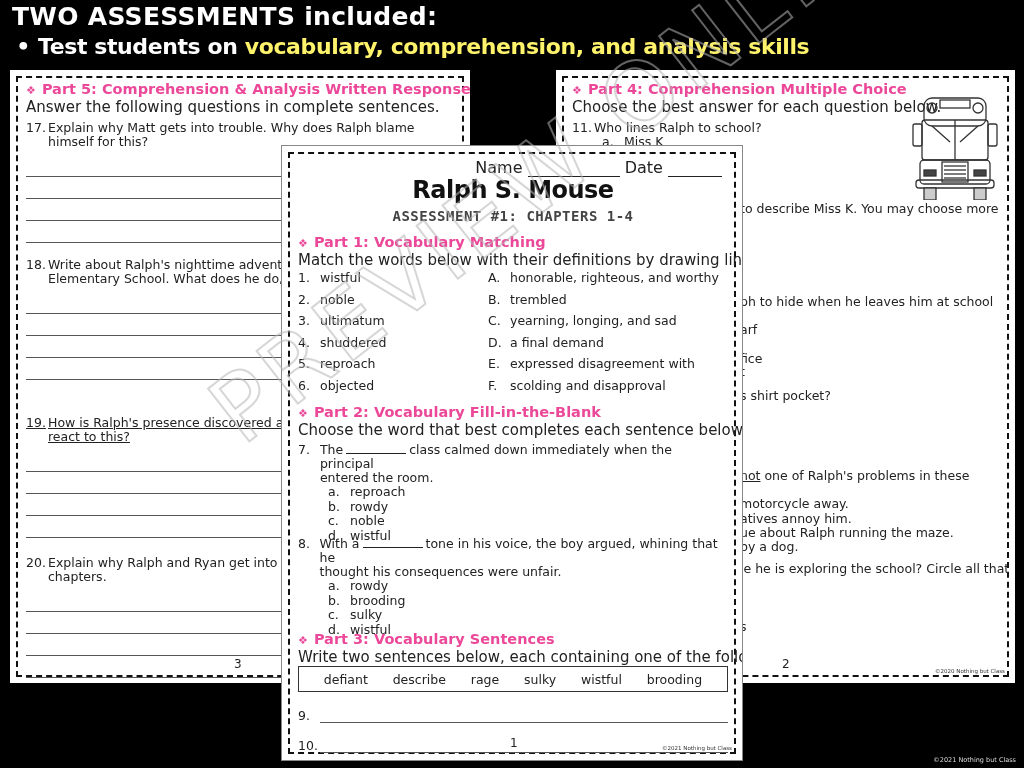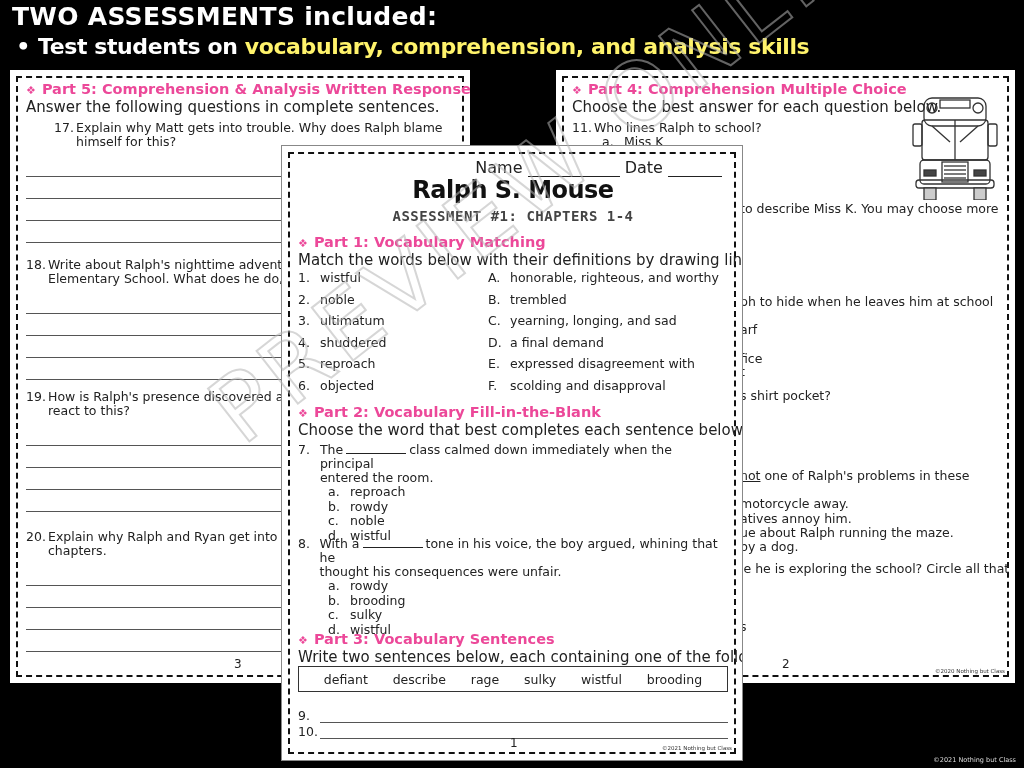--- a/index.html
+++ b/index.html
@@ -83,21 +83,21 @@
 <div class="subline">
   <span class="bullet">•</span><span>Test students on </span><span class="hl">vocabulary, comprehension, and analysis skills</span>
 </div>
 
 <div class="page" id="page3">
   <div class="frame"></div>
   <div class="inner">
     <div class="part-title"><span class="dia">❖</span><span>Part 5: Comprehension &amp; Analysis Written Response</span></div>
     <div class="instr">Answer the following questions in complete sentences.</div>
 
-    <div class="q" style="margin-top:6px;margin-left:28px;">
+    <div class="q" style="margin-top:6px;">
       <span class="num">17.</span>
         <span style="width:400px;">Explain why Matt gets into trouble. Why does Ralph blame himself for this?</span>
     </div>
     <div style="margin-top:6px;">
       <div class="ans-line"></div>
       <div class="ans-line"></div>
       <div class="ans-line"></div>
       <div class="ans-line"></div>
     </div>
 
@@ -105,21 +105,21 @@
       <span class="num">18.</span>
         <span><span>Write about Ralph's nighttime adventu</span><br><span>Elementary School. What does he do, a</span></span>
     </div>
     <div style="margin-top:6px;">
       <div class="ans-line"></div>
       <div class="ans-line"></div>
       <div class="ans-line"></div>
       <div class="ans-line"></div>
     </div>
 
-    <div class="q" style="margin-top:10px;">
+    <div class="q" style="margin-top:36px;text-decoration:underline;">
       <span class="num">19.</span>
         <span><span>How is Ralph's presence discovered at s</span><br><span>react to this?</span></span>
     </div>
     <div style="margin-top:6px;">
       <div class="ans-line"></div>
       <div class="ans-line"></div>
       <div class="ans-line"></div>
       <div class="ans-line"></div>
     </div>
 
@@ -329,21 +329,21 @@
       <span>rage</span>
       <span>sulky</span>
       <span>wistful</span>
       <span>brooding</span>
     </div>
 
     <div class="sent-row" style="top:552px;">
       <span class="n">9.</span>
         <span class="ln"></span>
     </div>
-    <div class="sent-row" style="top:568px;">
+    <div class="sent-row" style="top:582px;">
       <span class="n">10.</span>
         <span class="ln"></span>
     </div>
   </div>
   <div class="pagenum" style="left:228px; bottom:10px;">1</div>
   <div class="copyright" style="right:10px; bottom:9px;">©2021 Nothing but Class</div>
 </div>
 
 <div class="watermark">PREVIEW ONLY</div>
 

